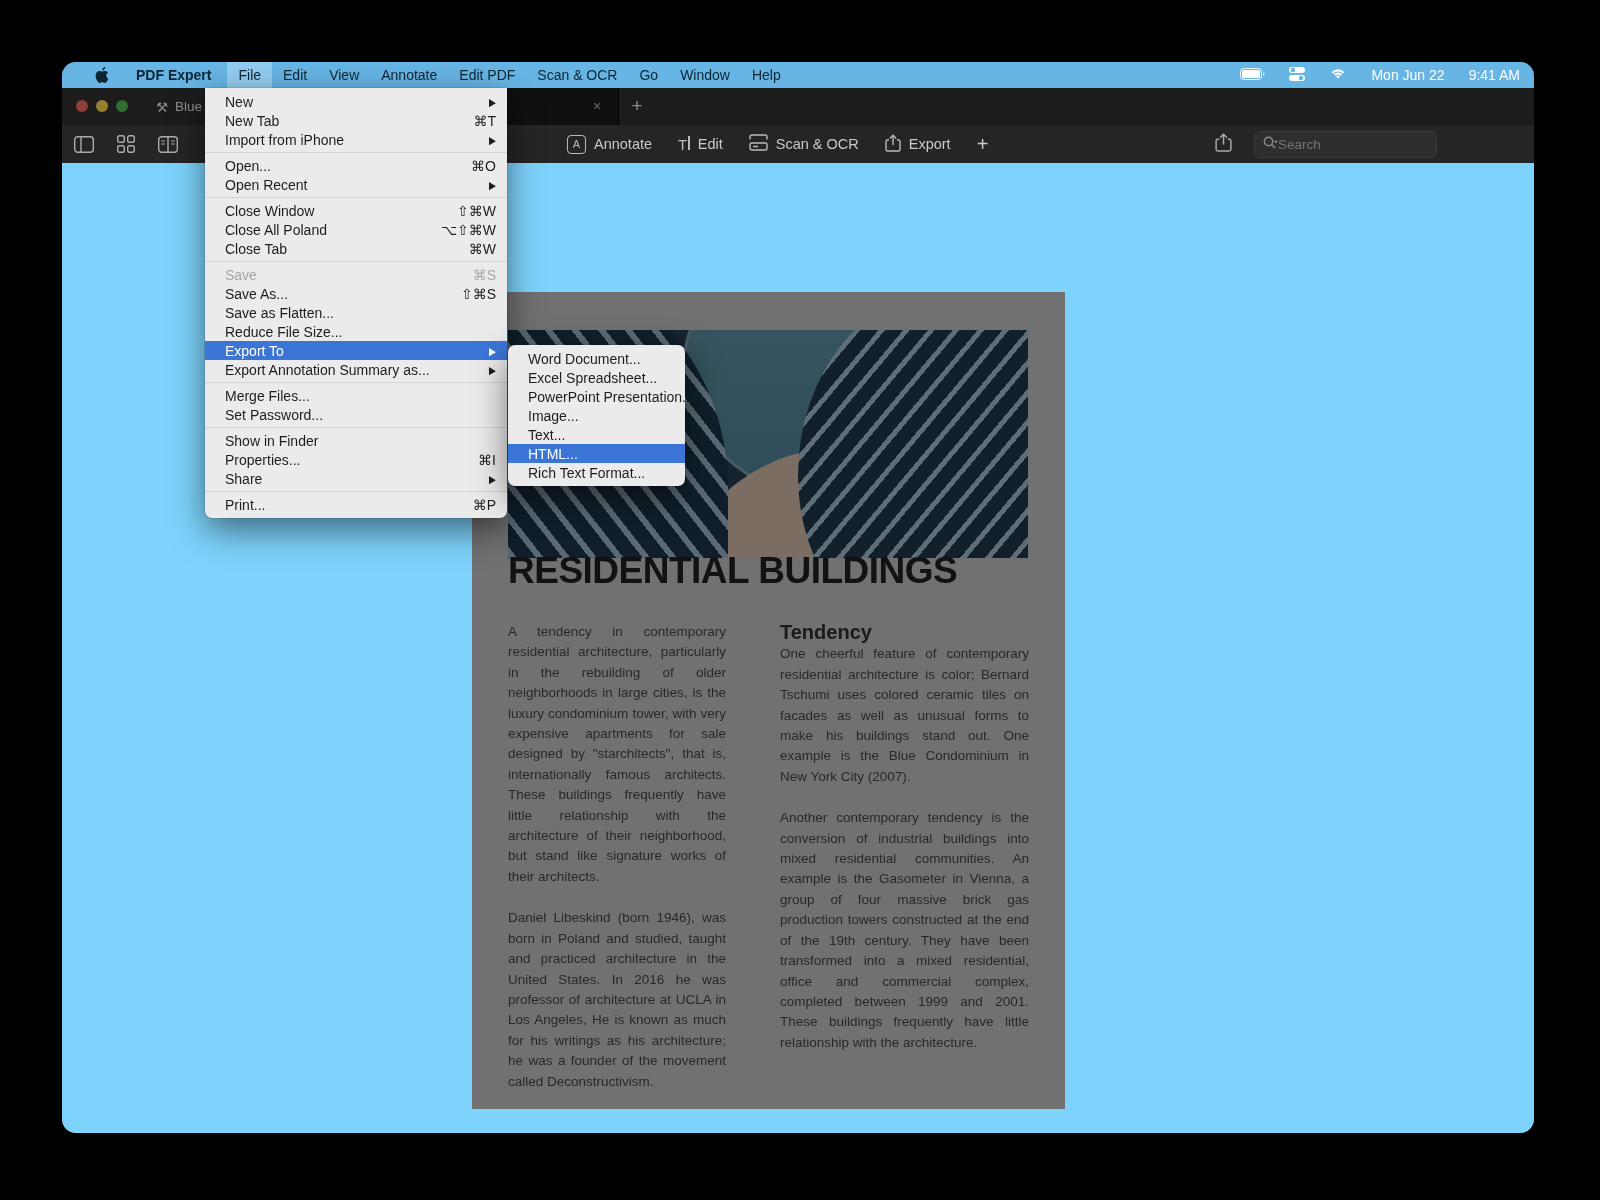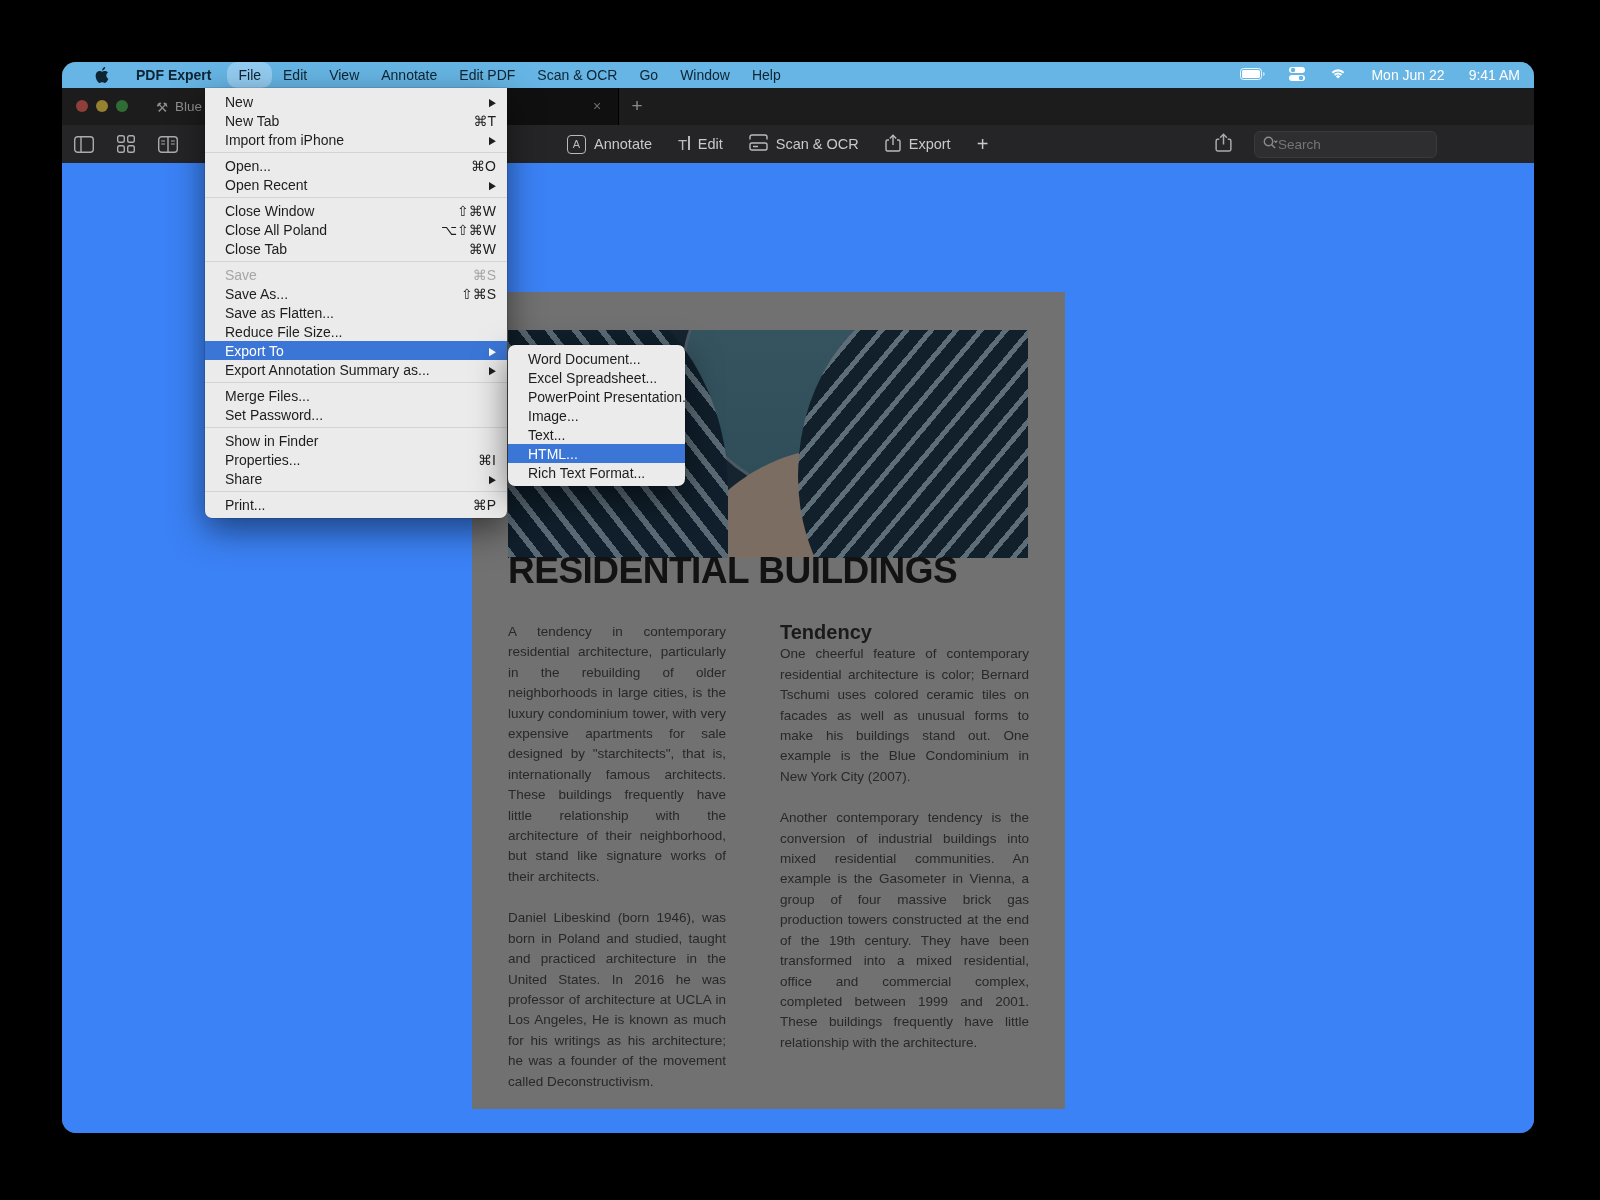--- a/index.html
+++ b/index.html
@@ -6,21 +6,21 @@
   .stage{position:relative;width:1600px;height:1200px;background:#000;overflow:hidden;
          font-family:"Liberation Sans",sans-serif;-webkit-font-smoothing:antialiased;}
   .screen{position:absolute;left:62px;top:62px;width:1472px;height:1071px;border-radius:14px;
           overflow:hidden;background:#5c5c5c;}
 
   
   .menubar{position:absolute;left:0;top:0;width:100%;height:26px;background:#66b5e4;
            display:flex;align-items:center;font-size:14px;color:#0d2433;}
   .mb-left{display:flex;align-items:center;height:100%;padding-left:22px;}
   .mb-appname{font-weight:700;margin:0 6px;padding:0 10px;}
-  .mb-item{padding:0 11px;height:100%;display:flex;align-items:center;border-radius:10px;}
+  .mb-item{padding:0 11px;height:100%;display:flex;align-items:center;}
   .mb-item.active{background:#93ccf1;}
   .mb-right{position:absolute;right:14px;top:0;height:100%;display:flex;align-items:center;
             gap:24px;color:#fff;font-size:14px;}
   .apple-logo svg{display:block;}
 
   
   .tabbar{position:absolute;left:0;top:26px;width:100%;height:37px;background:#1c1c1c;}
   .tlight{position:absolute;top:38px;width:12px;height:12px;border-radius:50%;}
   .tl-red{left:14px;background:#8f3f39;}
   .tl-yellow{left:34px;background:#95812f;}
@@ -45,21 +45,21 @@
         display:flex;align-items:center;justify-content:center;color:#b9babc;}
   .tbar{width:1.5px;height:14px;background:#b9babc;display:inline-block;margin-left:1px;}
   .t-glyph{font-size:15px;color:#b9babc;font-weight:400;}
   .tb-plus{font-size:20px;color:#c9c9cb;}
   .tb-right{position:absolute;right:97px;top:0;height:38px;display:flex;align-items:center;gap:22px;}
   .share-ic{color:#aaabad;}
   .searchbox{width:165px;height:25px;background:#2e2e30;border:1px solid #3a3a3c;border-radius:6px;
              display:flex;align-items:center;padding:0 8px;color:#757577;font-size:13.5px;}
 
   
-  .content{position:absolute;left:0;top:101px;width:100%;height:970px;background:#3b82f6;}
+  .content{position:absolute;left:0;top:101px;width:100%;height:970px;background:#7dd3fc;}
   .page{position:absolute;left:410px;top:129px;width:593px;height:817px;background:#717171;}
   .photo{position:absolute;left:36px;top:38px;width:520px;height:228px;overflow:hidden;
          background:linear-gradient(#35545f,#2b4a55);}
   .ph-arc{position:absolute;left:128px;top:-148px;width:360px;height:280px;border-radius:50%;
           border:46px solid #16242f;box-shadow:inset 0 0 0 3px #4a5a64;}
   .ph-beige{position:absolute;left:150px;top:118px;width:330px;height:200px;background:#7b6d62;
             border-radius:55% 45% 0 0 / 100% 85% 0 0;}
   .ph-ltower{position:absolute;left:-60px;top:-70px;width:280px;height:380px;
              background:repeating-linear-gradient(52deg,#101f2b 0 15px,#5a6a74 15px 21px);
              border-radius:0 75% 0 0 / 0 60% 0 0;}

